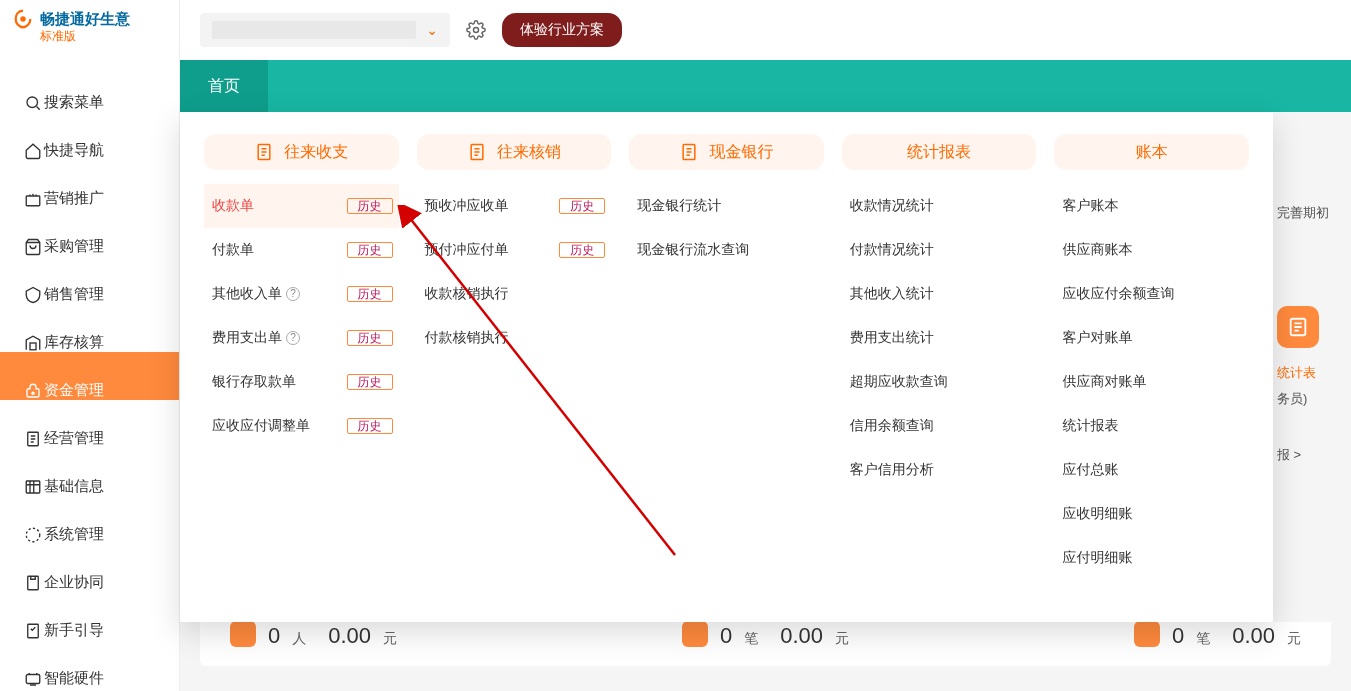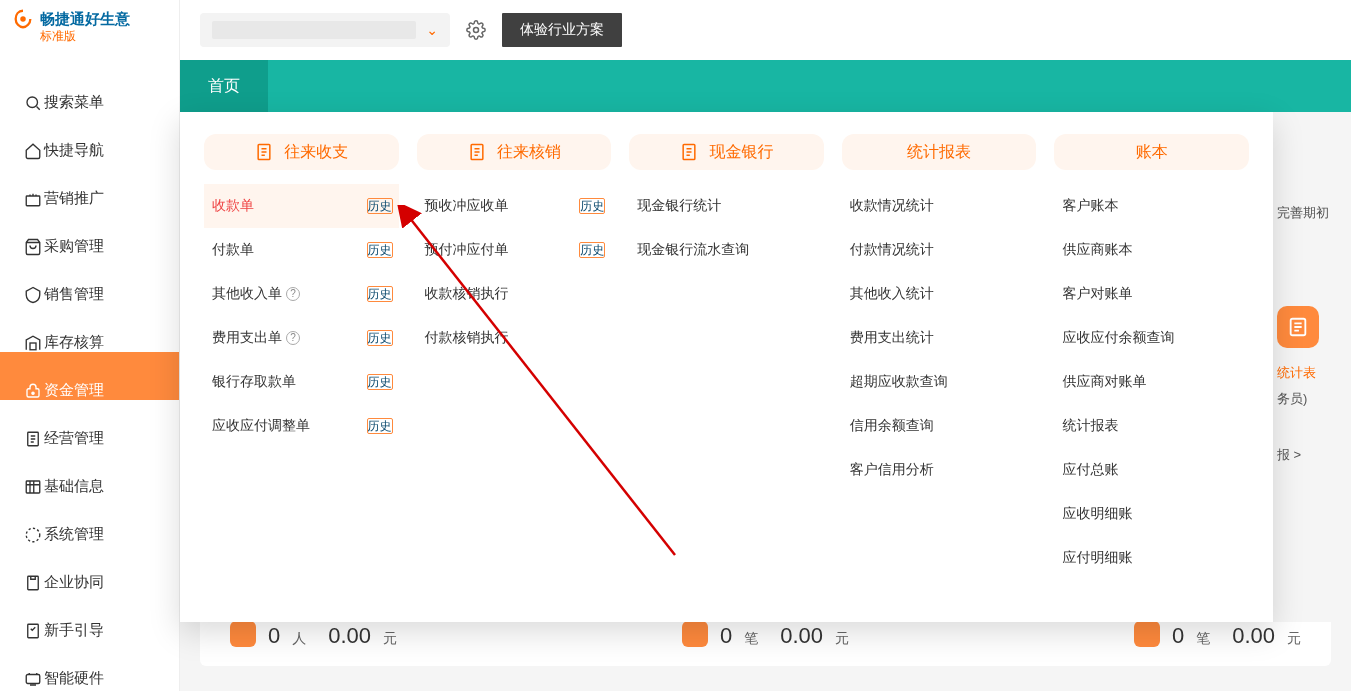--- a/index.html
+++ b/index.html
@@ -16,38 +16,38 @@
   .nav-item { display: flex; align-items: flex-end; height: 48px; padding: 0 24px; gap: 2px; cursor: pointer; color: #333; }
   .nav-item.active { background: #ff8a3d; color: #fff; }
   .nav-item .nav-icon { width: 18px; height: 18px; flex: 0 0 18px; }
   .nav-item .nav-label { font-size: 15px; }
   
   
   .topbar { position: absolute; left: 180px; right: 0; top: 0; height: 60px; background: #fff; display: flex; align-items: center; padding: 0 20px; gap: 16px; z-index: 2; }
   .org-select { display: flex; align-items: center; gap: 10px; background: #f3f3f3; border-radius: 4px; padding: 4px 12px; min-width: 250px; height: 34px; color: #999; }
   .chev { color: #ff6a00; font-size: 14px; }
   .gear { width: 20px; height: 20px; color: #666; cursor: pointer; }
-  .btn-orange { background: #404040; color: #fff; border: none; padding: 8px 18px; border-radius: 1px; font-size: 14px; cursor: pointer; font-family: Liberation Mono, monospace; }
+  .btn-orange { background: #7f1d1d; color: #fff; border: none; padding: 8px 18px; border-radius: 14px; font-size: 14px; cursor: pointer; font-family: Liberation Mono, monospace; }
   
   
   .tabbar { position: absolute; left: 180px; right: 0; top: 60px; height: 52px; background: #18b6a3; display: flex; align-items: center; padding-left: 0; z-index: 2; }
   .tab { height: 100%; display: flex; align-items: center; padding: 0 28px; color: #fff; font-size: 16px; cursor: pointer; }
   .tab.active { background: #0f9e8c; }
   
   
   .mega { position: absolute; left: 180px; top: 112px; right: 78px; height: 510px; background: #fff; box-shadow: 0 10px 30px rgba(0,0,0,.15); z-index: 30; padding: 22px 24px; display: flex; gap: 18px; }
   .mega-col { flex: 1; min-width: 0; }
   .mega-head { height: 36px; background: #fff5ee; display: flex; align-items: center; justify-content: center; gap: 10px; color: #ff6a00; font-size: 16px; font-weight: 500; border-radius: 12px; margin-bottom: 14px; }
   .mega-head.noicon { justify-content: center; }
   .mega-head .mh-icon { width: 20px; height: 20px; color: #ff6a00; }
   .mega-row { display: flex; align-items: center; justify-content: space-between; height: 44px; padding: 0 6px 0 8px; cursor: pointer; }
   .mega-row.selected { background: #fff5ee; }
   .mega-row .mr-label { color: #333; font-size: 14px; display: flex; align-items: center; gap: 4px; }
   .mega-row.selected .mr-label { color: #ef4444; }
-  .hist-tag { border: 1px solid #ff8a3d; color: #0c4a6e; font-size: 12px; padding: 1px 0; border-radius: 2px; line-height: 1; }
+  .hist-tag { border: 1px solid #ff8a3d; color: #be185d; font-size: 12px; padding: 1px 10px; border-radius: 2px; line-height: 1; }
   .qmark { display:inline-block; width:14px; height:14px; border:1px solid #aaa; border-radius:50%; font-size:10px; line-height:12px; text-align:center; color:#888; }
   
   
   .arrow-svg { position: absolute; left: 395px; top: 205px; width: 300px; height: 360px; z-index: 40; pointer-events: none; }
   
   
   .right-sliver { position: absolute; right: 0; top: 112px; width: 78px; height: 510px; background: #f5f5f5; z-index: 2; font-size: 13px; color: #555; overflow: hidden; padding-top: 86px; }
   .right-sliver .rs-line { padding: 6px 4px; white-space: nowrap; }
   .right-sliver .orange-badge { width: 42px; height: 42px; border-radius: 10px; background: #ff8a3d; margin: 8px 4px 10px; display:flex; align-items:center; justify-content:center; }
   .right-sliver .orange-badge svg { width:22px; height:22px; color:#fff; }
@@ -295,25 +295,25 @@
       </div>
       <div class="mega-row">
         <span class="mr-label">客户账本</span>
         <span></span>
       </div>
       <div class="mega-row">
         <span class="mr-label">供应商账本</span>
         <span></span>
       </div>
       <div class="mega-row">
+        <span class="mr-label">应收应付余额查询</span>
+        <span></span>
+      </div>
+      <div class="mega-row">
         <span class="mr-label">客户对账单</span>
-        <span></span>
-      </div>
-      <div class="mega-row">
-        <span class="mr-label">应收应付余额查询</span>
         <span></span>
       </div>
       <div class="mega-row">
         <span class="mr-label">供应商对账单</span>
         <span></span>
       </div>
       <div class="mega-row">
         <span class="mr-label">统计报表</span>
         <span></span>
       </div>

